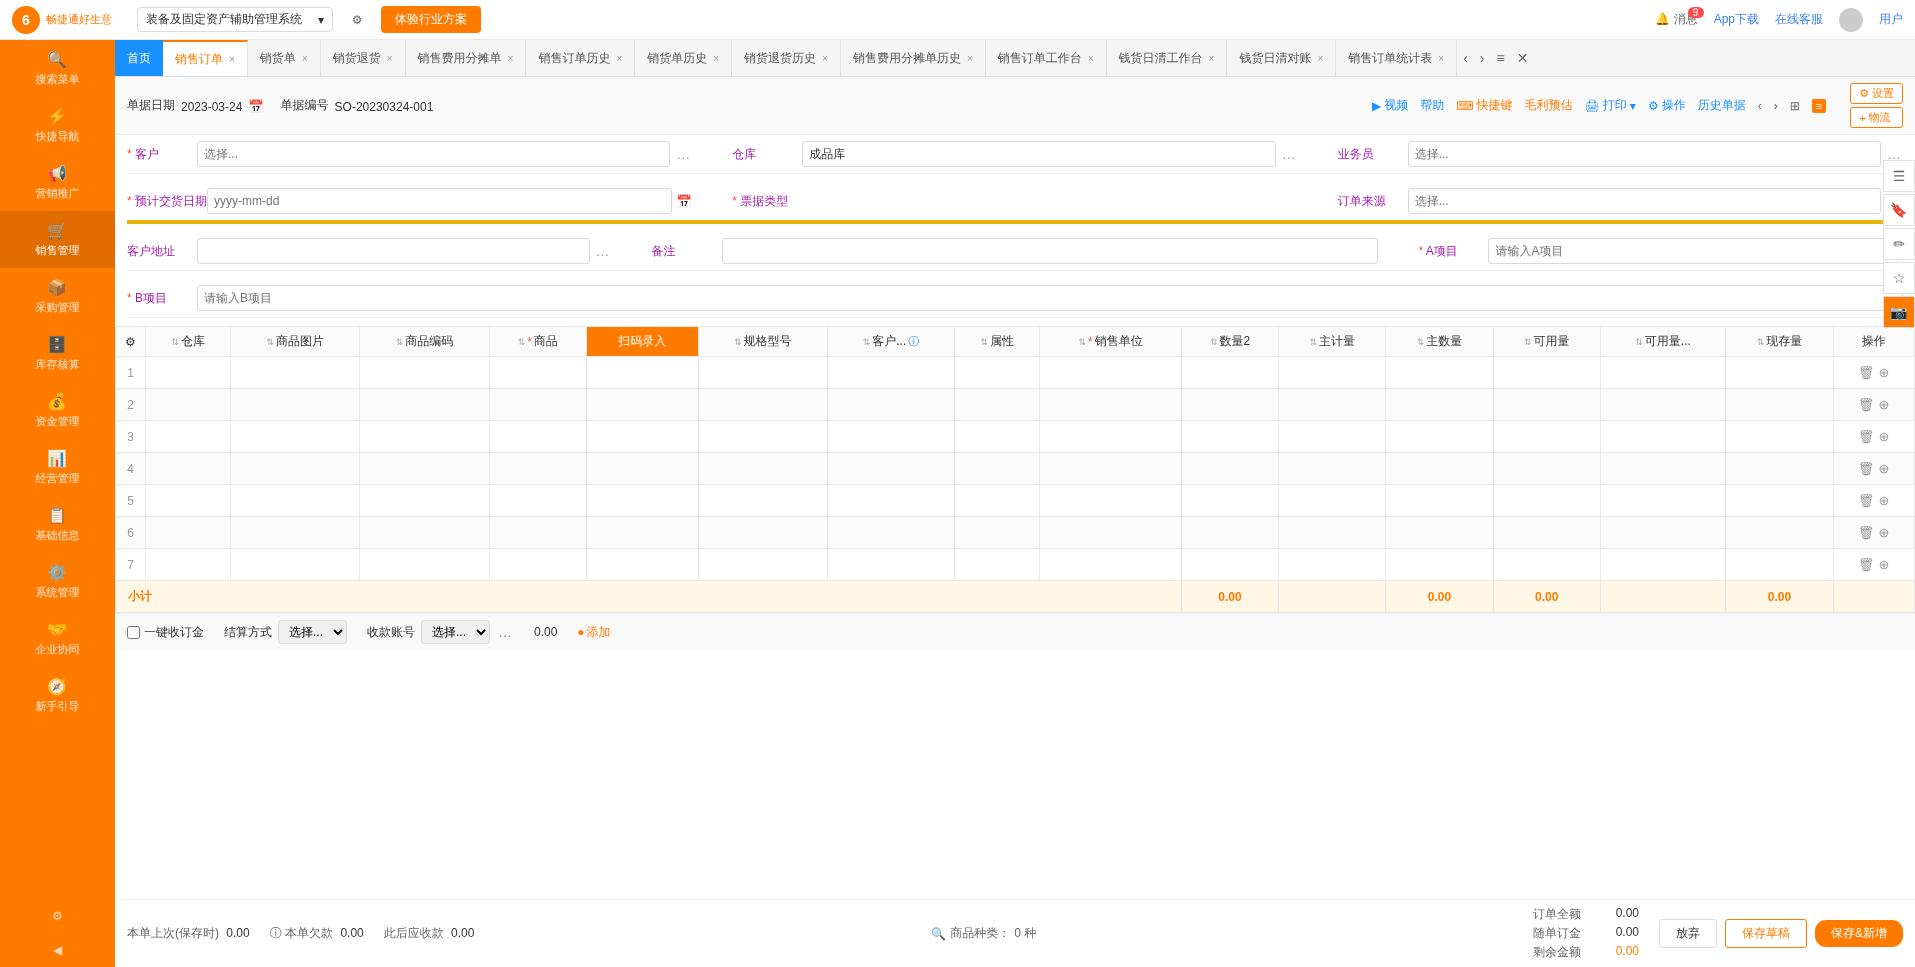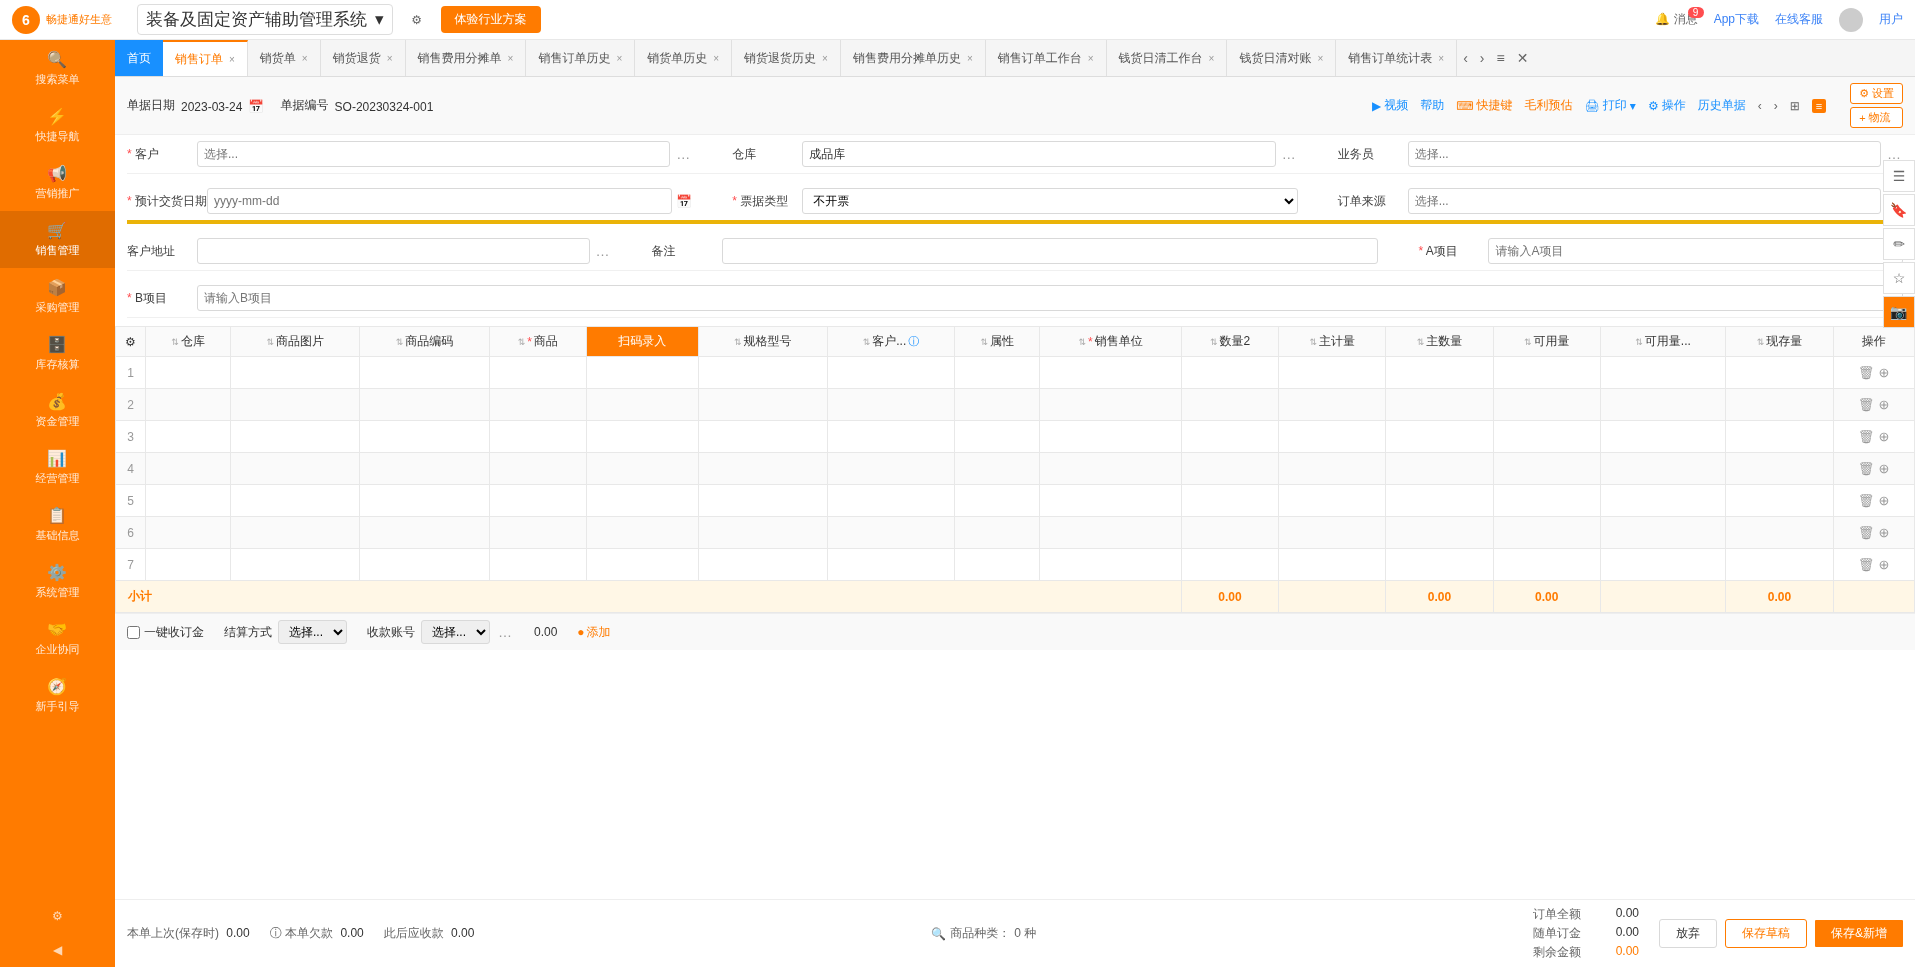--- a/index.html
+++ b/index.html
@@ -3,21 +3,21 @@
   <meta charset="utf-8">
   <style>
     * { box-sizing: border-box; margin: 0; padding: 0; }
     body { font-family: "Microsoft YaHei", "PingFang SC", Arial, sans-serif; font-size: 12px; background: #f0f2f5; color: #333; overflow: hidden; }
     
     
     .top-bar { display: flex; align-items: center; height: 40px; background: #fff; border-bottom: 1px solid #e8e8e8; padding: 0 12px; gap: 10px; position: fixed; top: 0; left: 0; right: 0; z-index: 100; }
     .logo-area { display: flex; align-items: center; gap: 6px; width: 115px; }
     .logo-icon { width: 28px; height: 28px; background: #ff7b00; border-radius: 50%; display: flex; align-items: center; justify-content: center; color: white; font-size: 14px; font-weight: bold; }
     .logo-text { font-size: 11px; color: #ff7b00; line-height: 1.3; }
-    .system-select { flex: 0 0 auto; display: flex; align-items: center; gap: 8px; border: 1px solid #ddd; border-radius: 4px; padding: 3px 8px; font-size: 17px; cursor: pointer; }
+    .system-select { flex: 0 0 auto; display: flex; align-items: center; gap: 16px; border: 1px solid #ddd; border-radius: 4px; padding: 3px 8px; font-size: 12px; cursor: pointer; }
     .gear-btn { width: 28px; height: 28px; display: flex; align-items: center; justify-content: center; cursor: pointer; color: #666; }
     .industry-btn { background: #ff7b00; color: white; border: none; border-radius: 4px; padding: 5px 14px; font-size: 12px; cursor: pointer; }
     .top-right { margin-left: auto; display: flex; align-items: center; gap: 16px; font-size: 12px; color: #666; }
     .notification-area { position: relative; cursor: pointer; }
     .badge { position: absolute; top: -4px; right: -6px; background: #ff4d4f; color: white; border-radius: 8px; font-size: 10px; padding: 0 4px; min-width: 16px; text-align: center; }
     .top-link { cursor: pointer; color: #3b82f6; }
     .user-avatar { width: 24px; height: 24px; background: #ccc; border-radius: 50%; display: inline-block; vertical-align: middle; }
 
     
     .sidebar { position: fixed; top: 40px; left: 0; bottom: 0; width: 115px; background: #ff7b00; display: flex; flex-direction: column; z-index: 99; }
@@ -41,21 +41,21 @@
     
     .content-area { flex: 1; overflow-y: auto; background: white; padding: 0; }
 
     
     .form-toolbar { display: flex; align-items: center; padding: 6px 12px; background: #f9f9f9; border-bottom: 1px solid #eee; gap: 16px; font-size: 12px; flex-shrink: 0; }
     .toolbar-group { display: flex; align-items: flex-end; gap: 6px; }
     .toolbar-link { color: #1890ff; cursor: pointer; display: flex; align-items: center; gap: 3px; }
     .toolbar-link.orange { color: #ff7b00; }
     .form-row { display: flex; align-items: center; margin-bottom: 8px; gap: 0; }
     .form-field { display: flex; align-items: center; flex: 1; min-width: 0; }
-    .field-label { font-size: 12px; color: #404040; white-space: nowrap; min-width: 70px; }
+    .field-label { font-size: 12px; color: #a21caf; white-space: nowrap; min-width: 70px; }
     .field-label.required::before { content: "* "; color: #ff4d4f; }
     .field-input { flex: 1; border: 1px solid #d9d9d9; border-radius: 3px; padding: 3px 6px; font-size: 12px; color: #333; min-width: 0; height: 26px; }
     .field-input-wrap { flex: 1; display: flex; align-items: center; gap: 4px; position: relative; }
     .more-btn { color: #999; cursor: pointer; font-size: 14px; padding: 0 2px; }
     .field-select { border: 1px solid #d9d9d9; border-radius: 3px; padding: 3px 6px; font-size: 12px; height: 26px; flex: 1; background: white; }
     .calendar-icon { color: #999; cursor: pointer; font-size: 13px; }
 
     
     .side-actions { position: fixed; right: 0; top: 160px; display: flex; flex-direction: column; gap: 2px; z-index: 50; }
     .side-action-btn { width: 32px; height: 32px; background: #fff; border: 1px solid #e0e0e0; display: flex; align-items: center; justify-content: center; cursor: pointer; font-size: 14px; color: #666; }
@@ -96,21 +96,21 @@
     .footer-stats { display: flex; gap: 20px; font-size: 12px; color: #666; }
     .footer-right { margin-left: auto; display: flex; align-items: center; gap: 20px; }
     .total-section { display: flex; flex-direction: column; align-items: flex-end; font-size: 12px; color: #333; gap: 2px; margin-left: 20px; }
     .total-line { display: flex; gap: 8px; }
     .total-label { color: #666; }
     .total-value { color: #333; min-width: 50px; text-align: right; }
     .total-value.orange { color: #ff7b00; }
     .footer-btns { display: flex; gap: 8px; align-items: center; }
     .btn-discard { border: 1px solid #d9d9d9; background: white; border-radius: 3px; padding: 5px 16px; cursor: pointer; font-size: 12px; color: #333; }
     .btn-save-draft { border: 1px solid #ff7b00; background: white; color: #ff7b00; border-radius: 3px; padding: 5px 16px; cursor: pointer; font-size: 12px; }
-    .btn-save-new { background: #ff7b00; color: white; border: none; border-radius: 1px; padding: 5px 16px; cursor: pointer; font-size: 12px; }
+    .btn-save-new { background: #ff7b00; color: white; border: none; border-radius: 11px; padding: 5px 16px; cursor: pointer; font-size: 12px; }
     .goods-count { margin-left: auto; margin-right: 20px; font-size: 12px; color: #666; display: flex; align-items: center; gap: 4px; }
     .date-field { color: #333; font-size: 12px; }
 
     .th-wrap { display: flex; align-items: center; justify-content: center; gap: 2px; white-space: nowrap; }
   </style>
 </head>
 <body>
 
 <div class="top-bar">
   <div class="logo-area">
@@ -334,27 +334,20 @@
         <div class="form-field">
           <span class="field-label required">预计交货日期</span>
           <div class="field-input-wrap">
             <input class="field-input" type="text" placeholder="yyyy-mm-dd" style="min-width: 200px;">
             <span class="calendar-icon">📅</span>
           </div>
         </div>
         <div style="width:40px;"></div>
         <div class="form-field">
           <span class="field-label required">票据类型</span>
-          <div class="field-input-wrap">
-            <select class="field-select">
-              <option>不开票</option>
-              <option>增值税普通发票</option>
-              <option>增值税专用发票</option>
-            </select>
-          </div>
         </div>
         <div style="width:40px;"></div>
         <div class="form-field">
           <span class="field-label">订单来源</span>
           <div class="field-input-wrap">
             <input class="field-input" type="text" placeholder="选择..." style="min-width: 200px;">
             <span class="more-btn">…</span>
           </div>
         </div>
       </div>

